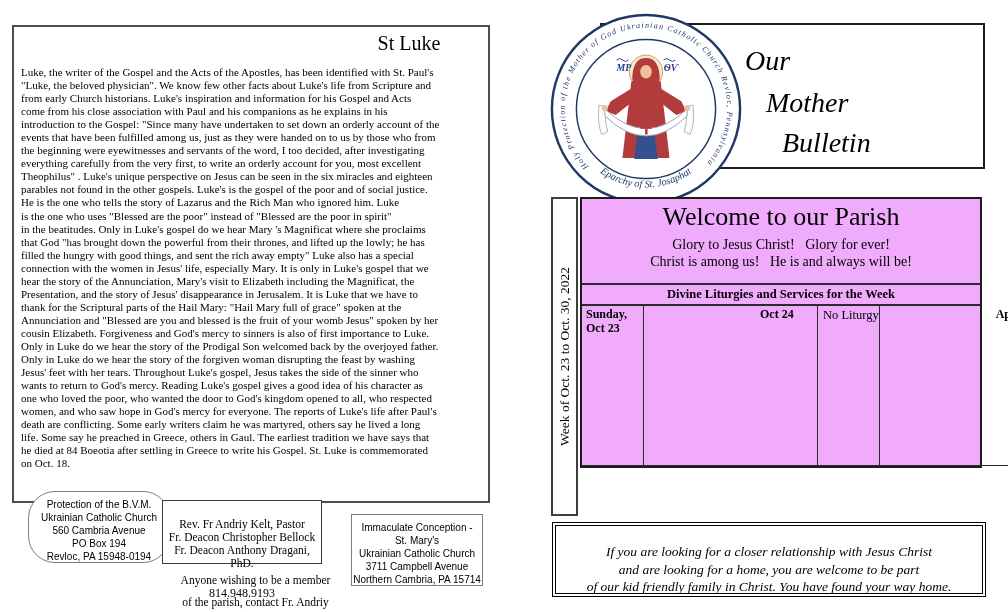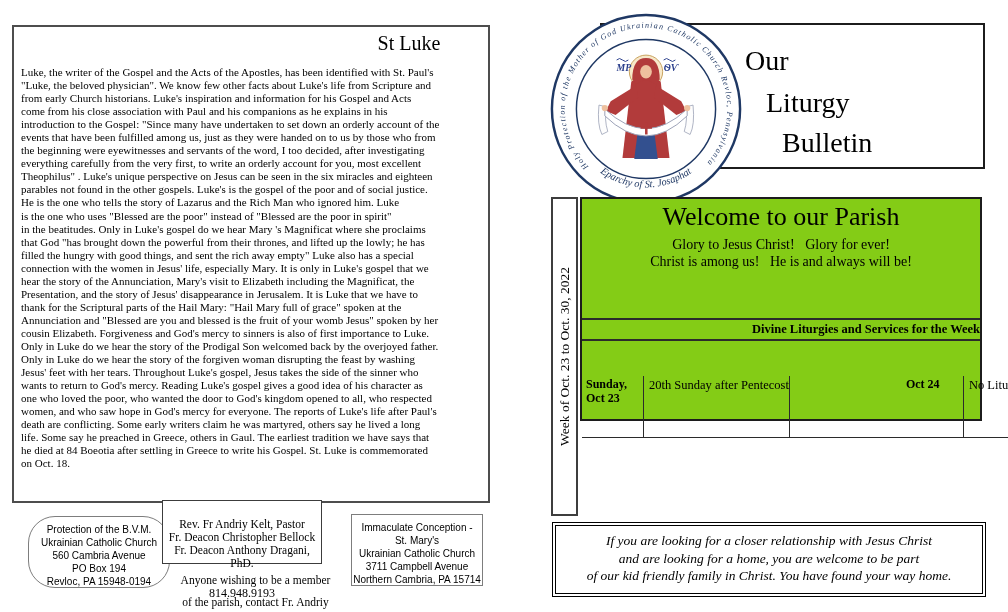--- a/index.html
+++ b/index.html
@@ -13,58 +13,58 @@
            background:#fff;display:flex;align-items:baseline;padding:2px 0 0 7px;box-sizing:content-box;}
   .kyc-title{font-size:21px;}
   .kyc-sub{font-size:14px;margin-left:7px;}
   .article-title{position:absolute;left:330px;top:5px;width:130px;text-align:center;font-size:20px;}
   .lp-body{position:absolute;left:7px;top:39px;width:462px;font-size:11px;line-height:13.05px;
            white-space:pre-line;}
 
   
   .addr-box{border:1px solid #7d7d7d;background:#fff;font-family:"Liberation Sans",sans-serif;
             font-size:10px;line-height:13px;text-align:center;white-space:pre-line;padding-top:6px;box-sizing:border-box;}
-  .box-revloc{left:28px;top:516px;width:142px;height:72px;border-radius:27px;}
+  .box-revloc{left:28px;top:491px;width:142px;height:72px;border-radius:27px;}
   .box-ncambria{left:351px;top:514px;width:132px;height:72px;}
   .clergy-box{left:162px;top:500px;width:160px;height:64px;border:1px solid #3c3c3c;background:#fff;
               font-size:11.5px;line-height:13px;text-align:center;white-space:pre-line;padding-top:4px;box-sizing:border-box;}
   .clergy-phone{margin-top:4px;font-size:12px;}
   .membership-note{left:162px;top:569px;width:187px;font-size:11.5px;line-height:22px;text-align:center;white-space:pre-line;}
 
   
   .mast-box{left:600px;top:23px;width:381px;height:142px;border:2px solid #1c1c1c;background:#fff;}
-  .mast-line{position:absolute;font-size:28px;}
+  .mast-line{position:absolute;font-size:28px;font-style:italic;}
   .mast-1{left:143px;top:20px;}
   .mast-2{left:164px;top:62px;}
   .mast-3{left:180px;top:102px;}
   .seal{left:548px;top:11px;width:196px;height:196px;}
 
   .week-sidebar{left:551px;top:197px;width:27px;height:319px;border:2px solid #3e3e3e;background:#fff;
                 display:flex;align-items:center;justify-content:center;box-sizing:border-box;}
   .week-sidebar span{writing-mode:vertical-rl;transform:rotate(180deg);font-size:13.5px;white-space:nowrap;}
 
-  .main-box{left:580px;top:197px;width:402px;height:224px;border:2px solid #1c1c1c;background:#84cc16;
-            display:flex;flex-direction:column;box-sizing:border-box;gap:35px;}
+  .main-box{left:580px;top:197px;width:402px;height:271px;border:2px solid #1c1c1c;background:#f0abfc;
+            display:flex;flex-direction:column;box-sizing:border-box;}
   .welcome{height:84px;text-align:center;flex:0 0 auto;}
   .welcome-title{font-size:26px;margin-top:3px;}
   .welcome-greeting{font-size:14px;line-height:16.5px;margin-top:5px;white-space:pre-wrap;}
   .divine-row{border-top:2px solid #2b2b2b;border-bottom:2px solid #2b2b2b;font-weight:bold;
-              font-size:12.5px;text-align:right;padding:2px 0;flex:0 0 auto;}
+              font-size:12.5px;text-align:center;padding:2px 0;flex:0 0 auto;}
   .sched-rows{flex:1;display:flex;}
   .srow{display:flex;border-bottom:1.5px solid #2b2b2b;min-height:23px;box-sizing:border-box;flex:0 0 auto;}
   .srow.tall{min-height:34px;}
   .srow:last-child{flex:1;border-bottom:none;}
   .c1{width:62px;border-right:1.5px solid #2b2b2b;font-weight:bold;font-size:12px;line-height:13.5px;
       padding:2px 2px 0 4px;white-space:pre-line;box-sizing:border-box;}
   .c2{flex:1;border-right:1.5px solid #2b2b2b;font-size:12.5px;padding:2px 0 0 5px;box-sizing:border-box;}
   .c3{width:112px;display:flex;align-items:center;justify-content:center;box-sizing:border-box;}
 
   .invite-box{left:552px;top:522px;width:434px;height:75px;border:4px double #000;background:#fff;
               text-align:center;font-style:italic;font-size:13.5px;line-height:17.5px;
-              padding-top:6px;white-space:pre-line;box-sizing:border-box;}
+              padding-top:17px;white-space:pre-line;box-sizing:border-box;}
 </style>
 </head>
 <body>
 
 <div class="abs left-page">
   <div class="article-title">St Luke</div>
   <div class="lp-body">Luke, the writer of the Gospel and the Acts of the Apostles, has been identified with St. Paul's
 "Luke, the beloved physician".  We know few other facts about Luke's life from Scripture and
 from early Church historians.  Luke's inspiration and information for his Gospel and Acts
 come from his close association with Paul and his companions as he explains in his
@@ -113,21 +113,21 @@
 of the parish, contact Fr. Andriy</div>
 
 <div class="abs addr-box box-ncambria">Immaculate Conception -
 St. Mary's
 Ukrainian Catholic Church
 3711 Campbell Avenue
 Northern Cambria, PA 15714</div>
 
 <div class="abs mast-box">
   <div class="mast-line mast-1">Our</div>
-  <div class="mast-line mast-2">Liturgy</div>
+  <div class="mast-line mast-2">Mother</div>
   <div class="mast-line mast-3">Bulletin</div>
 </div>
 
 <svg class="abs seal" viewBox="0 0 200 200">
   <circle cx="100" cy="100" r="96" fill="#ffffff" stroke="#1f3864" stroke-width="2.5"></circle>
   <circle cx="100" cy="100" r="71" fill="#ffffff" stroke="#1f3864" stroke-width="1.5"></circle>
   <defs>
     <path id="arcTop" d="M 41.3,158.7 A 83,83 0 1 1 158.7,158.7" fill="none"></path>
     <path id="arcBottom" d="M 50,162.5 A 80,80 0 0 0 150,162.5" fill="none"></path>
   </defs>
@@ -168,21 +168,20 @@
   <div class="welcome">
     <div class="welcome-title">Welcome to our Parish</div>
     <div class="welcome-greeting">Glory to Jesus Christ!   Glory for ever!
 Christ is among us!   He is and always will be!</div>
   </div>
   <div class="divine-row">Divine Liturgies and Services for the Week</div>
   <div class="sched-rows" id="sched-rows">
   <div class="srow tall">
     <div class="c1">Sunday,
 Oct 23</div>
-    <div class="c2">20th Sunday after Pentecost</div>
     <div class="c3"></div>
   </div>
 
   <div class="srow">
     <div class="c1">Oct 24</div>
     <div class="c2">No Liturgy</div>
     <div class="c3"></div>
   </div>
 
   <div class="srow">

